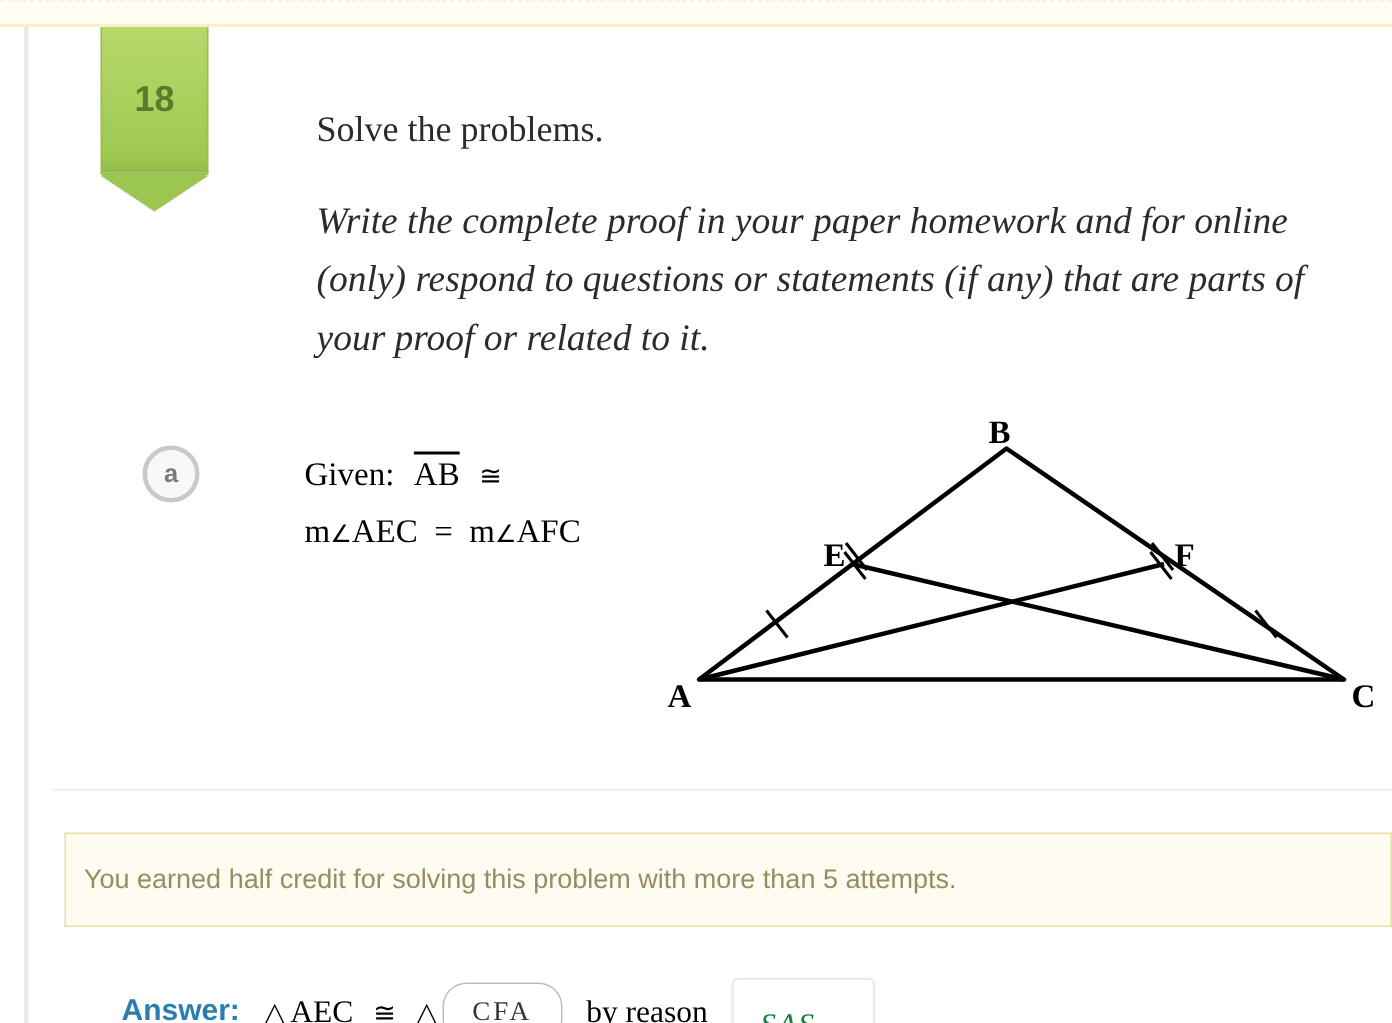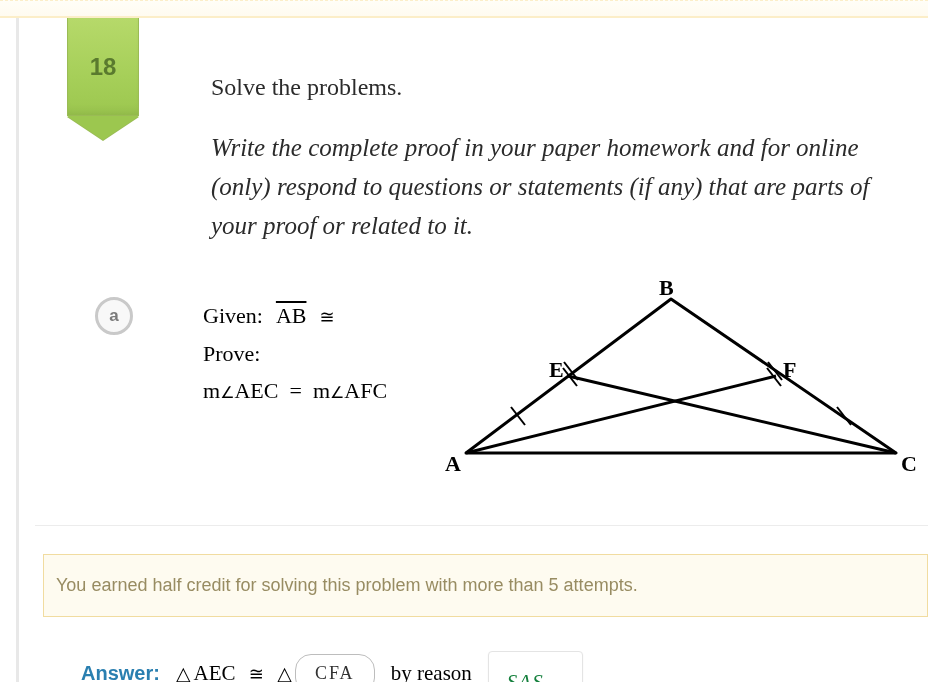--- a/index.html
+++ b/index.html
@@ -218,21 +218,20 @@
     <div class="part-row">
       <div class="part-bullet">a</div>
 
       <div class="part-content">
         <div class="given-block">
           <div>
             <span>Given:</span>&nbsp;
             <span class="ov">AB</span>
             &nbsp;<span class="cong"></span>
           </div>
-          <div>Prove:</div>
           <div>
             <span>m</span><span class="angle"></span><span>AEC</span>
             &nbsp;<span>=</span>&nbsp;
             <span>m</span><span class="angle"></span><span>AFC</span>
           </div>
         </div>
 
         <div class="diagram">
           <svg width="480" height="200" viewBox="0 0 480 200">
             <g stroke="#000" stroke-width="3" fill="none" stroke-linejoin="round">

